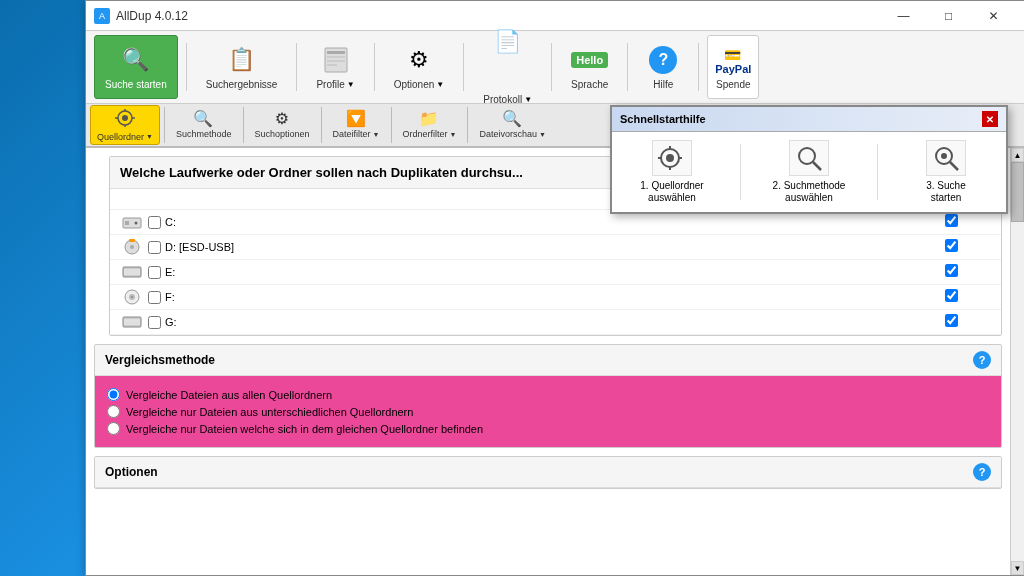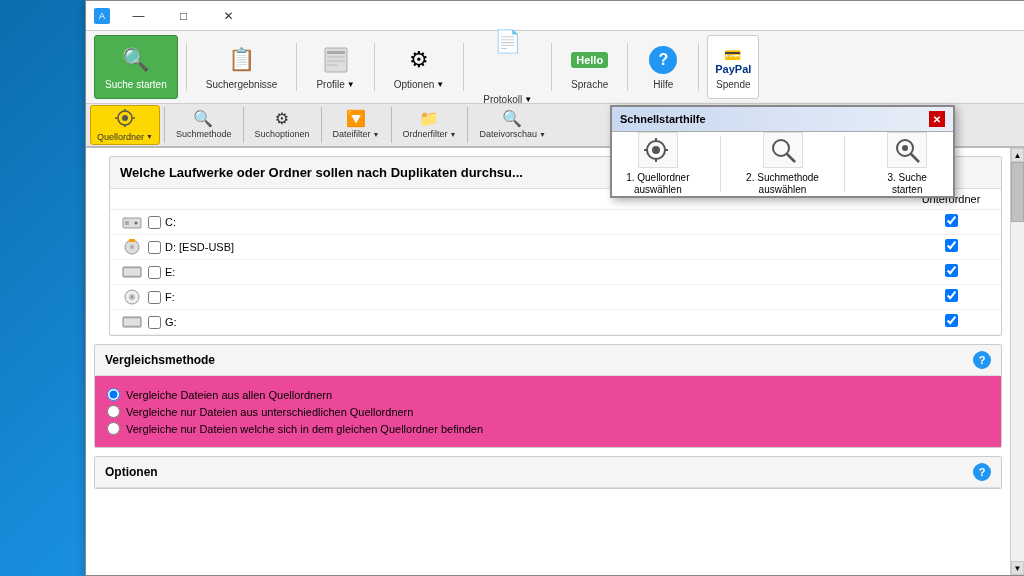--- a/index.html
+++ b/index.html
@@ -316,21 +316,21 @@
       margin: 4px 0;
       gap: 6px;
       font-size: 11px;
     }
 
     
     .quick-help {
       position: absolute;
       top: 104px;
       left: 524px;
-      width: 345px;
+      width: 398px;
       background: #fff;
       border: 2px solid #888;
       box-shadow: 3px 3px 8px rgba(0,0,0,0.3);
       z-index: 100;
     }
     .quick-help-title {
       background: linear-gradient(to right, #c8d8f0, #e8eef8);
       padding: 4px 8px;
       font-size: 11px;
       font-weight: bold;
@@ -347,20 +347,21 @@
       border: none;
       cursor: pointer;
       display: flex;
       align-items: center;
       justify-content: center;
       font-size: 10px;
       font-weight: bold;
     }
     .quick-help-body {
       display: flex;
+      padding: 8px;
       gap: 16px;
     }
     .qh-step {
       display: flex;
       flex-direction: column;
       align-items: center;
       flex: 1;
       gap: 4px;
     }
     .qh-step-icon {
@@ -414,20 +415,21 @@
     <rect x="102" y="10" width="88" height="88" fill="white"></rect>
     <rect x="10" y="102" width="88" height="88" fill="white"></rect>
     <rect x="102" y="102" width="88" height="88" fill="white"></rect>
   </svg>
 </div>
 
 <div class="app-window">
 
   <div class="title-bar">
     <div class="title-bar-icon">A</div>
+    <span class="title-bar-text">AllDup 4.0.12</span>
     <div class="title-bar-buttons">
       <button class="title-btn">—</button>
       <button class="title-btn">□</button>
       <button class="title-btn close">✕</button>
     </div>
   </div>
 
   <div class="ribbon">
     <div class="ribbon-main">
 

